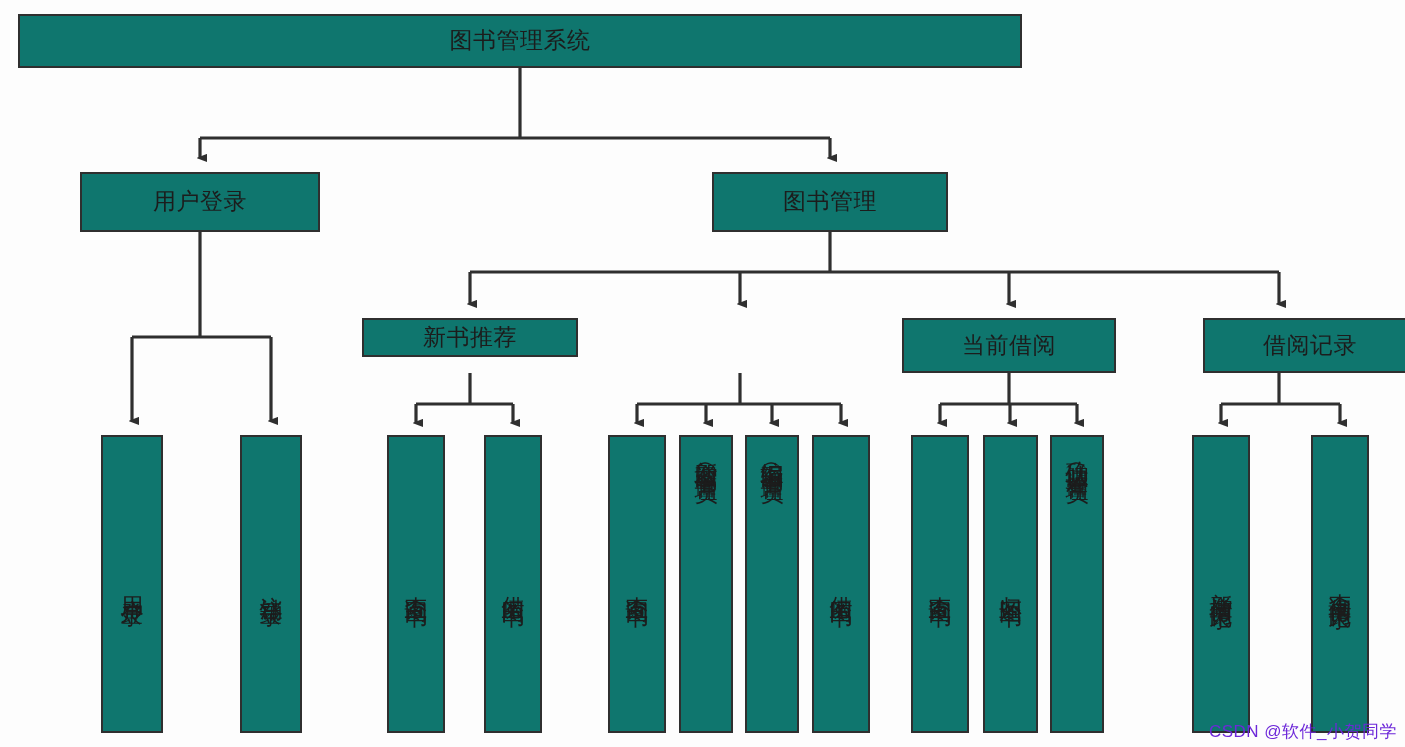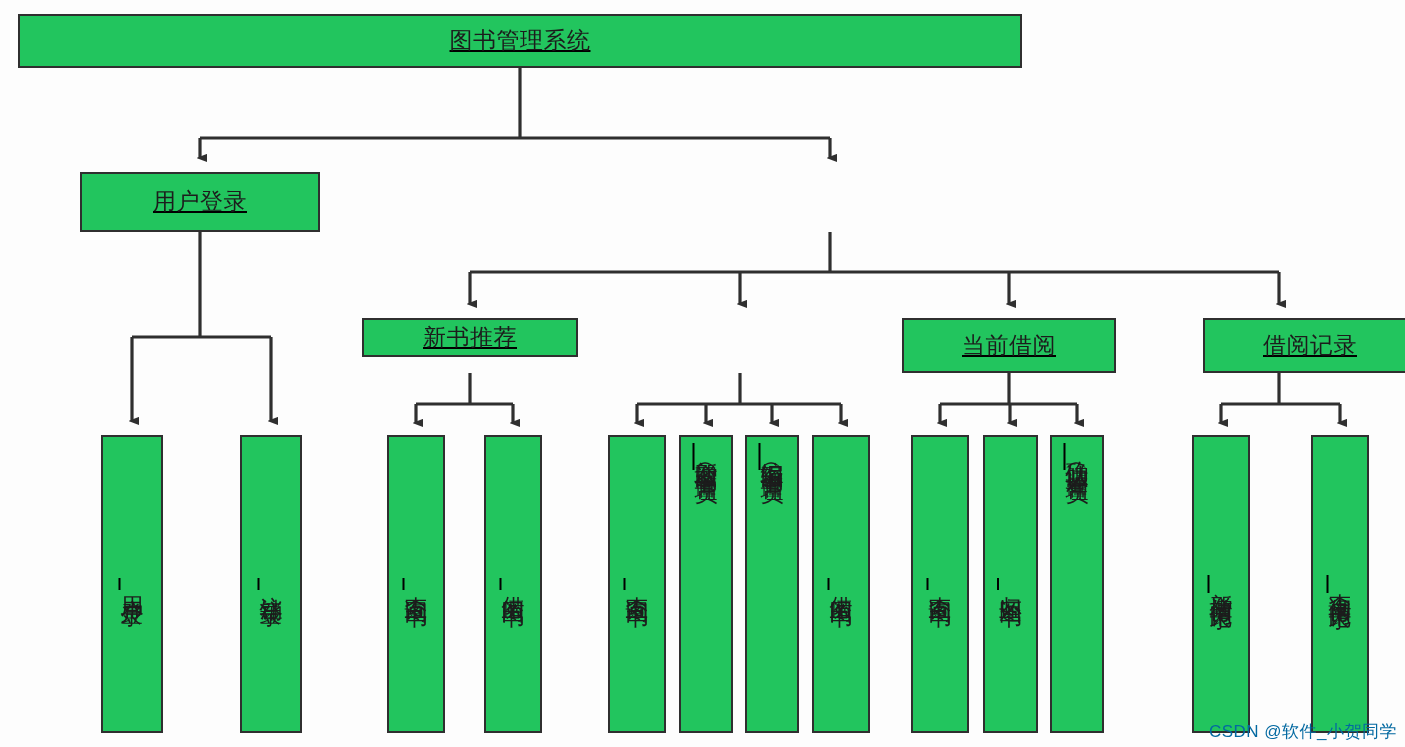--- a/index.html
+++ b/index.html
@@ -26,27 +26,26 @@
     position: absolute;
     left: 0;
     top: 0;
     width: 1405px;
     height: 747px;
     display: block;
   }
   .node-box {
     position: absolute;
     box-sizing: border-box;
-    background: #22c55e;
+    background: #0f766e;
     border: 2.5px solid #2f2f2f;
     display: flex;
     align-items: center;
     justify-content: center;
     overflow: hidden;
-    text-decoration: underline;
   }
   .node-label-h {
     font-size: 23px;
     color: #1c1c1c;
     line-height: 1.1;
     letter-spacing: 0.5px;
     white-space: nowrap;
     text-align: center;
   }
   .node-box.vertical {
@@ -66,21 +65,21 @@
   }
   .node-box.vertical.centered {
     align-items: center;
     padding-top: 0;
   }
   .watermark {
     position: absolute;
     right: 8px;
     bottom: 4px;
     font-size: 17px;
-    color: #0369a1;
+    color: #6d28d9;
     white-space: nowrap;
     letter-spacing: 0.5px;
     pointer-events: none;
   }
 </style>
 </head>
 <body>
 
 <div id="diagram-root">
 
@@ -134,20 +133,23 @@
     </g>
   </svg>
 
   <div class="node-box" style="left:18px;top:14px;width:1004px;height:54px;">
     <span class="node-label-h">图书管理系统</span>
   </div>
 
   <div class="node-box" style="left:80px;top:172px;width:240px;height:60px;">
     <span class="node-label-h">用户登录</span>
   </div>
+  <div class="node-box" style="left:712px;top:172px;width:236px;height:60px;">
+    <span class="node-label-h">图书管理</span>
+  </div>
 
   <div class="node-box" style="left:362px;top:318px;width:216px;height:39px;">
     <span class="node-label-h">新书推荐</span>
   </div>
   <div class="node-box" style="left:902px;top:318px;width:214px;height:55px;">
     <span class="node-label-h">当前借阅</span>
   </div>
   <div class="node-box" style="left:1172px;top:318px;width:214px;height:55px;margin-left:31px;">
     <span class="node-label-h">借阅记录</span>
   </div>

